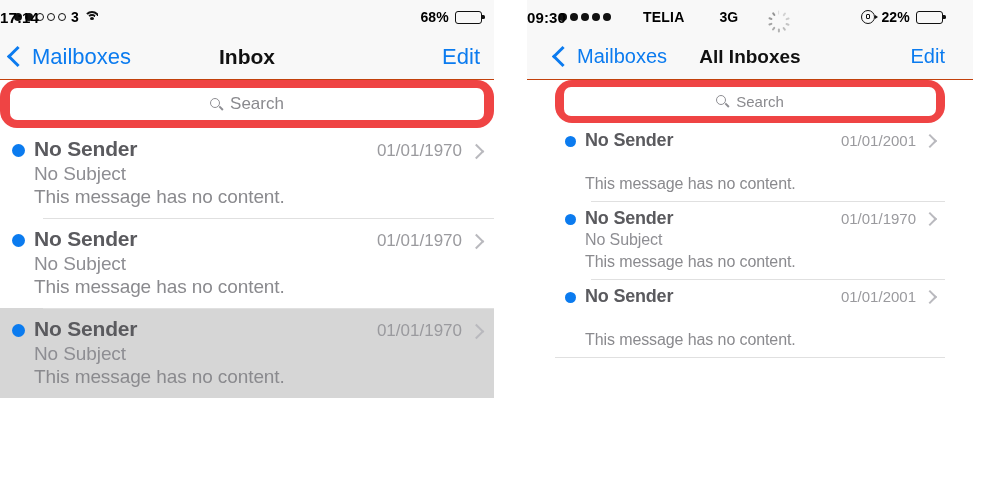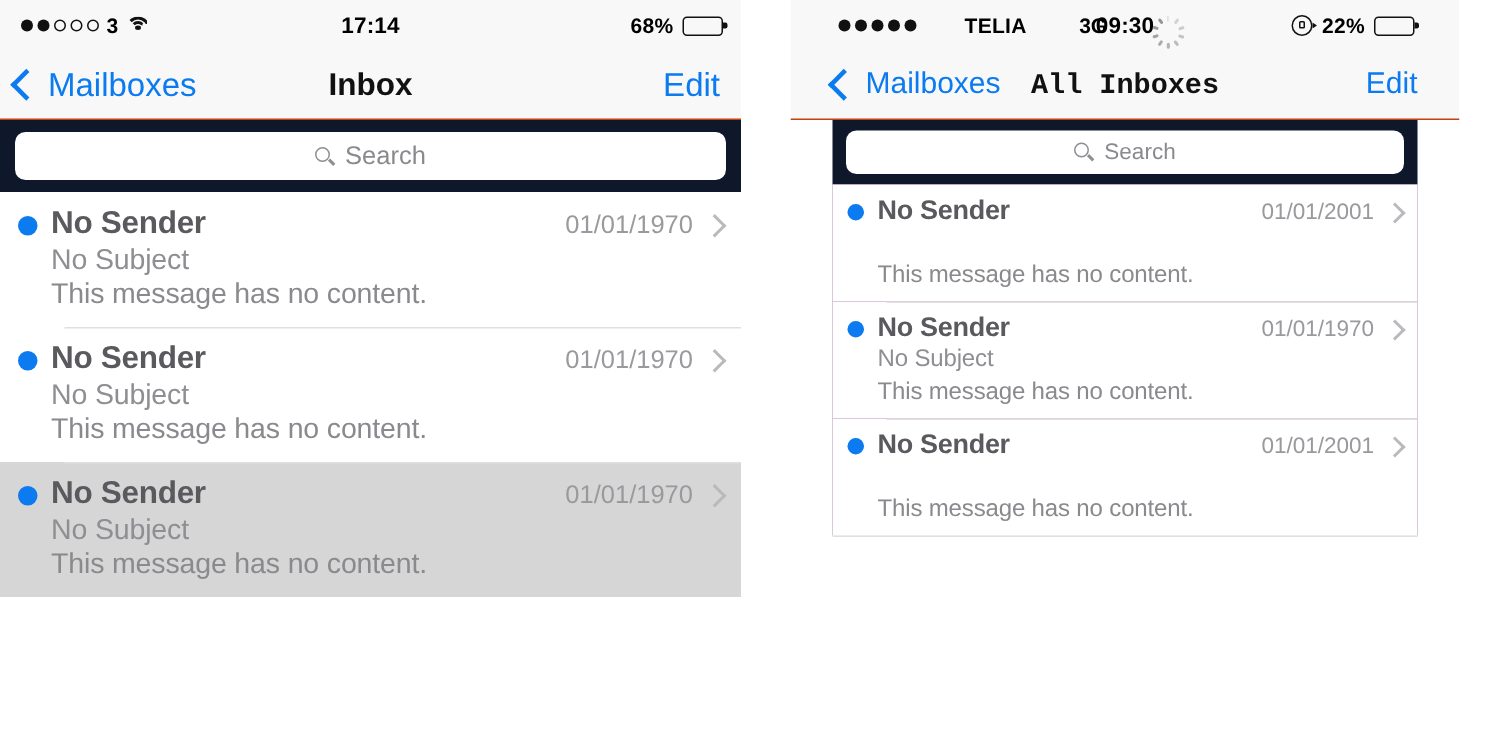--- a/index.html
+++ b/index.html
@@ -40,21 +40,21 @@
   .sb-left {
     display: flex;
     align-items: center;
     gap: 5px;
     padding-left: 14px;
   }
   #panel-right .sb-left { padding-left: 32px; gap: 32px; }
   .sb-center {
     position: absolute;
     left: 0; right: 0;
-    text-align: center;
+    text-align: left;
     font-size: 15px;
     font-weight: 700;
     letter-spacing: 0.1px;
     pointer-events: none;
   }
   .sb-right {
     margin-left: auto;
     display: flex;
     align-items: center;
     gap: 6px;
@@ -180,34 +180,35 @@
   }
   .nav-title {
     position: absolute;
     left: 0; right: 0;
     text-align: center;
     font-size: 21px;
     font-weight: 700;
     color: #111;
     pointer-events: none;
   }
-  #panel-right .nav-title { font-size: 19px; font-family: Liberation Mono, monospace; }
+  #panel-right .nav-title { font-size: 19px; }
   .nav-edit {
     margin-left: auto;
     padding-right: 14px;
     color: #0b7bef;
     font-size: 22px;
     cursor: pointer;
   }
   #panel-right .nav-edit { padding-right: 28px; font-size: 20px; }
 
   
   .searchwrap {
-    background: #0f172a;
+    background: #ef4444;
     padding: 8px 10px;
+    border-radius: 17px;
   }
   #panel-right .searchwrap { margin: 0 28px; padding: 7px 9px; }
   .searchfield {
     background: #ffffff;
     border-radius: 7px;
     height: 32px;
     display: flex;
     align-items: center;
     justify-content: center;
     gap: 7px;

